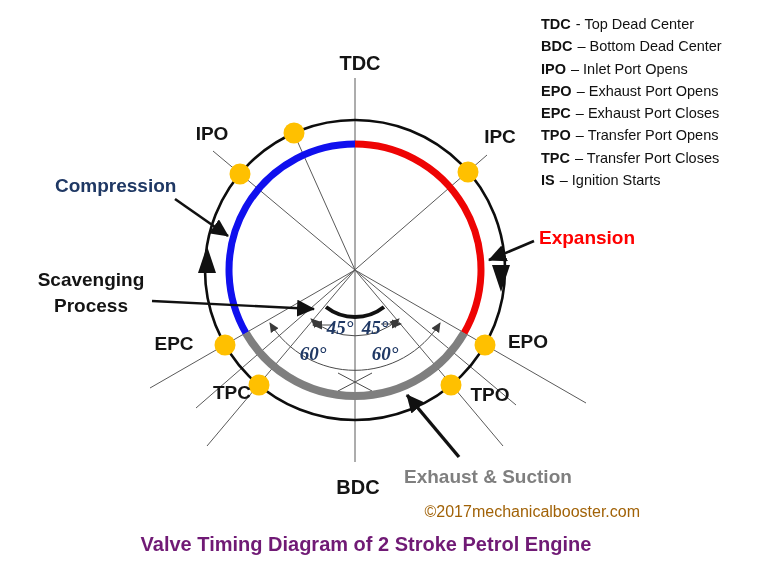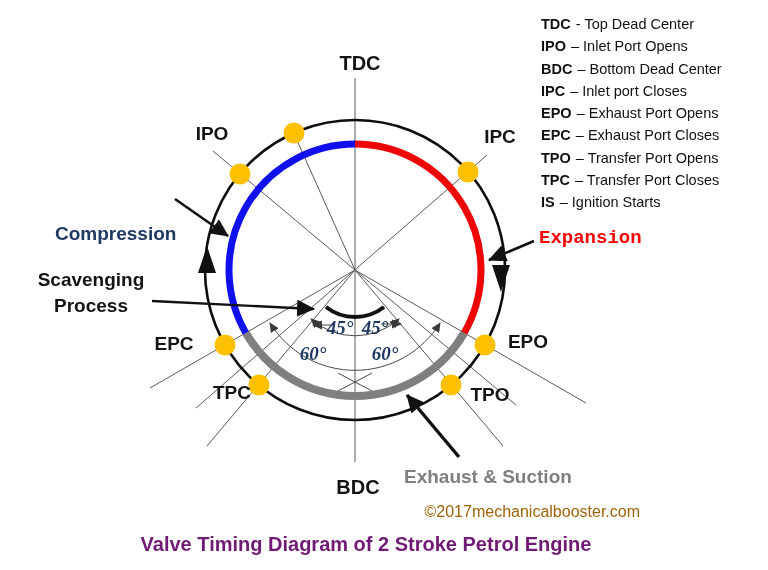--- a/index.html
+++ b/index.html
@@ -11,22 +11,22 @@
   svg{position:absolute;left:0;top:0;}
   
   .legend{
     position:absolute;left:541px;top:13px;width:220px;
     font-size:14.5px;line-height:22.3px;color:#111;
   }
   .legend-row{white-space:nowrap;}
   .legend-row .abbr{font-weight:bold;margin-right:5px;}
   
   .ann{position:absolute;font-weight:bold;white-space:nowrap;}
-  .ann-compression{left:55px;top:175px;font-size:19px;color:#1F3864;margin-top:48px;}
-  .ann-expansion{left:539px;top:227px;font-size:19px;color:#FF0000;font-family:Liberation Mono, monospace;}
+  .ann-compression{left:55px;top:175px;font-size:19px;color:#1F3864;}
+  .ann-expansion{left:539px;top:227px;font-size:19px;color:#FF0000;}
   .ann-scavenging{left:25px;top:267px;width:132px;text-align:center;
                   font-size:19px;line-height:26px;color:#141414;white-space:normal;}
   .ann-exhaust{left:404px;top:466px;font-size:19px;color:#7F7F7F;}
   .copyright{
     position:absolute;right:128px;top:503px;font-size:16px;color:#a16207;
   }
   .main-title{
     position:absolute;left:0;top:533px;width:732px;text-align:center;
     font-size:20px;font-weight:bold;color:#701a75;
   }
@@ -114,23 +114,22 @@
     <text x="232" y="399" class="port">TPC</text>
 
     <text x="340" y="334" class="angle">45°</text>
     <text x="375" y="334" class="angle">45°</text>
     <text x="313" y="360" class="angle">60°</text>
     <text x="385" y="360" class="angle">60°</text>
   </svg>
 
   <div class="legend">
     <div class="legend-row"><span class="abbr">TDC</span><span>- Top Dead Center</span></div>
+    <div class="legend-row"><span class="abbr">BDC</span><span>– Bottom Dead Center</span></div>
     <div class="legend-row"><span class="abbr">IPO</span><span>– Inlet Port Opens</span></div>
-    <div class="legend-row"><span class="abbr">BDC</span><span>– Bottom Dead Center</span></div>
-    <div class="legend-row"><span class="abbr">IPC</span><span>– Inlet port Closes</span></div>
     <div class="legend-row"><span class="abbr">EPO</span><span>– Exhaust Port Opens</span></div>
     <div class="legend-row"><span class="abbr">EPC</span><span>– Exhaust Port Closes</span></div>
     <div class="legend-row"><span class="abbr">TPO</span><span>– Transfer Port Opens</span></div>
     <div class="legend-row"><span class="abbr">TPC</span><span>– Transfer Port Closes</span></div>
     <div class="legend-row"><span class="abbr">IS</span><span>– Ignition Starts</span></div>
   </div>
 
   <div class="ann ann-compression">Compression</div>
   <div class="ann ann-expansion">Expansion</div>
   <div class="ann ann-scavenging">

